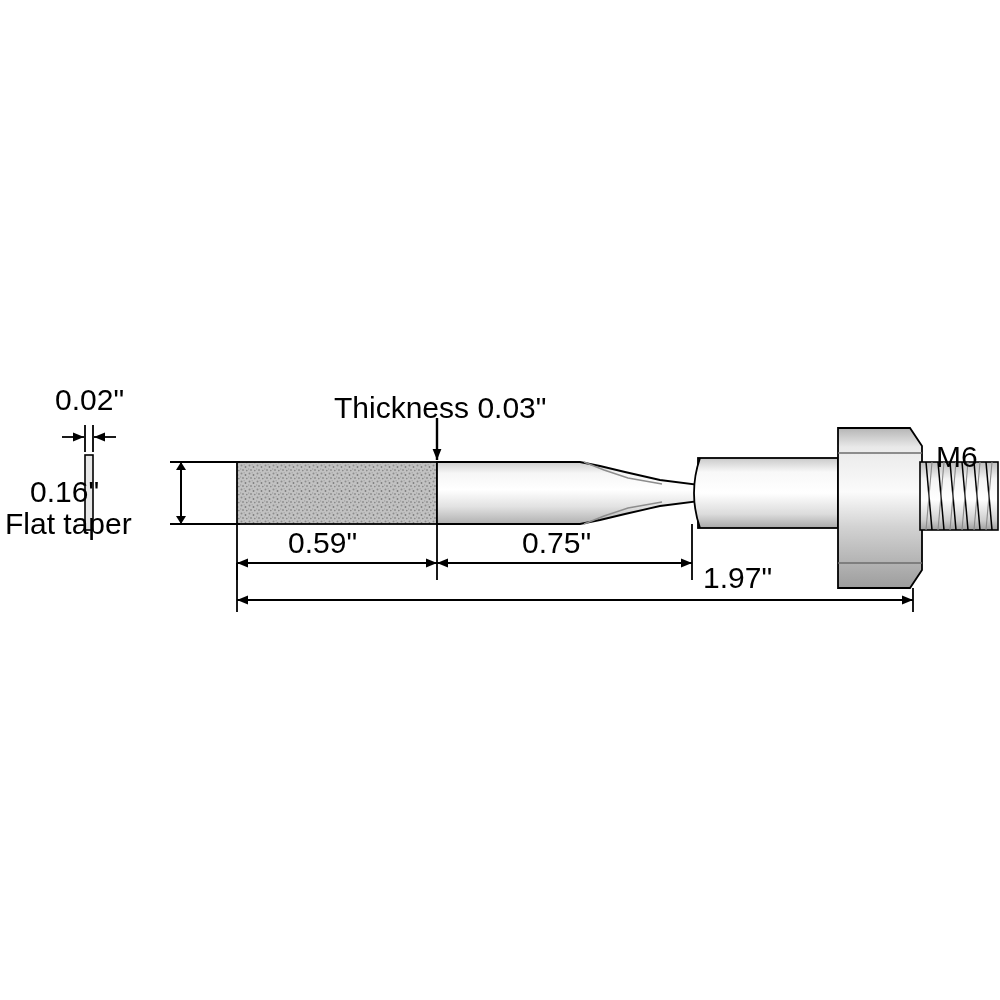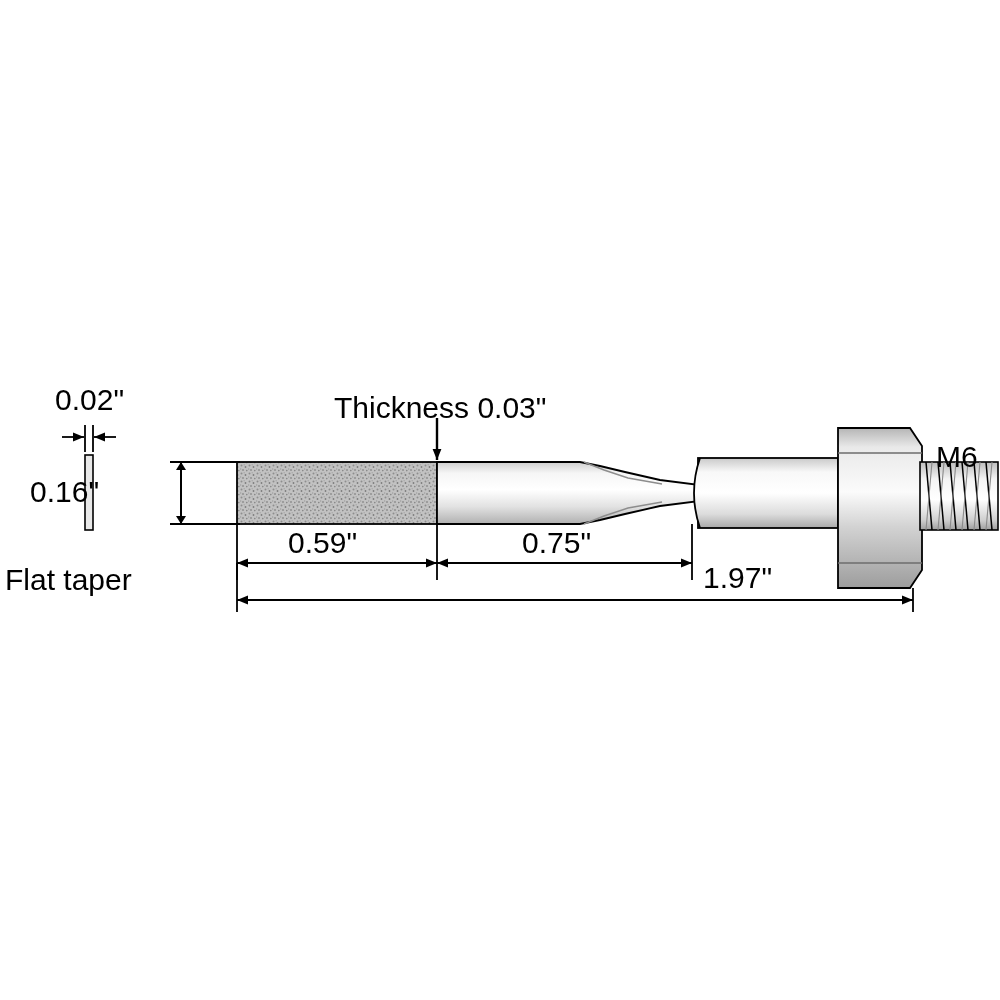--- a/index.html
+++ b/index.html
@@ -153,21 +153,21 @@
     <g>
       <line x1="237" y1="563" x2="237" y2="612" stroke="#000000" stroke-width="1.8"></line>
       <line x1="913" y1="588" x2="913" y2="612" stroke="#000000" stroke-width="1.8"></line>
       <line x1="237" y1="600" x2="913" y2="600" stroke="#000000" stroke-width="2.0" marker-start="url(#arrStart)" marker-end="url(#arrEnd)"></line>
     </g>
 
   </svg>
 
   <div class="lbl" style="left:55px; top:385px; font-size:30px;">0.02"</div>
 
-  <div class="lbl" style="left:5px; top:565px; font-size:30px;">Flat taper</div>
+  <div class="lbl" style="left:5px; top:509px; font-size:30px;">Flat taper</div>
 
   <div class="lbl" style="left:30px; top:477px; font-size:30px;">0.16"</div>
 
   <div class="lbl" style="left:334px; top:393px; font-size:30px;">Thickness 0.03"</div>
 
   <div class="lbl" style="left:288px; top:528px; font-size:30px;">0.59"</div>
 
   <div class="lbl" style="left:522px; top:528px; font-size:30px;">0.75"</div>
 
   <div class="lbl" style="left:703px; top:563px; font-size:30px;">1.97"</div>

